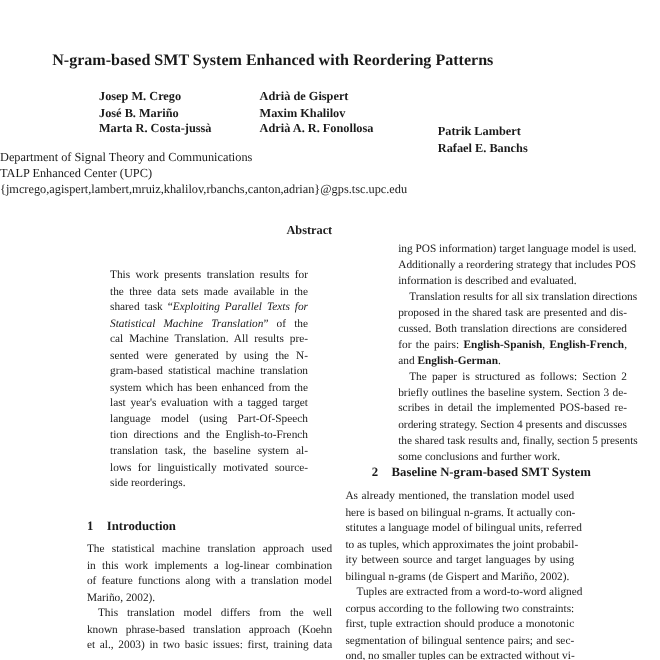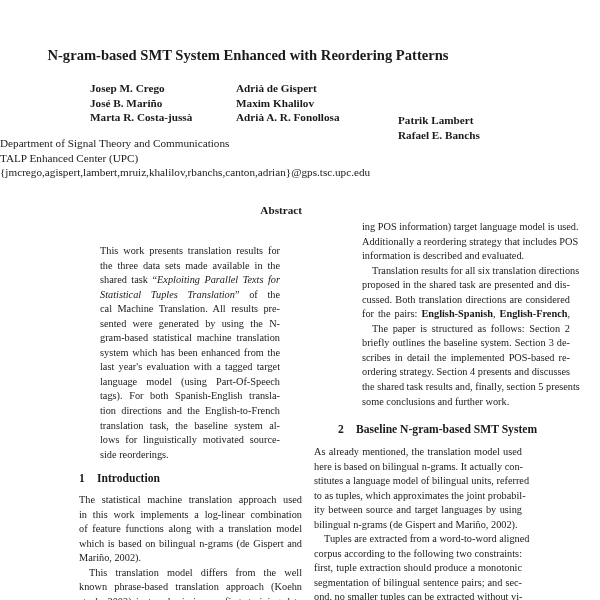--- a/index.html
+++ b/index.html
@@ -41,56 +41,55 @@
   <div>TALP Enhanced Center (UPC)</div>
   <div>{jmcrego,agispert,lambert,mruiz,khalilov,rbanchs,canton,adrian}@gps.tsc.upc.edu</div>
 </div>
 
 <div class="h-abs">Abstract</div>
 
 <div class="col" style="left:100px;width:180px;top:244px;">
   <span class="ln">This work presents translation results for</span>
   <span class="ln">the three data sets made available in the</span>
   <span class="ln"><span>shared task “</span><i>Exploiting Parallel Texts for</i></span>
-  <span class="ln"><i>Statistical Tuples Translation</i><span>” of the</span></span>
+  <span class="ln"><i>Statistical Machine Translation</i><span>” of the</span></span>
   <span class="ln">cal Machine Translation.  All results pre-</span>
   <span class="ln">sented were generated by using the N-</span>
   <span class="ln">gram-based statistical machine translation</span>
   <span class="ln">system which has been enhanced from the</span>
   <span class="ln">last year's evaluation with a tagged target</span>
   <span class="ln">language model (using Part-Of-Speech</span>
-  <span class="ln">tags).  For both Spanish-English transla-</span>
   <span class="ln">tion directions and the English-to-French</span>
   <span class="ln">translation task, the baseline system al-</span>
   <span class="ln">lows for linguistically motivated source-</span>
   <span class="ln last">side reorderings.</span>
 </div>
 
 <div class="sec" style="left:79px;top:472px;">
   <span class="num">1</span><span>Introduction</span>
 </div>
 <div class="col" style="left:79px;width:223px;top:493px;">
   <span class="ln">The statistical machine translation approach used</span>
   <span class="ln">in this work implements a log-linear combination</span>
   <span class="ln">of feature functions along with a translation model</span>
-  <span class="ln">which is based on bilingual n-grams  (de Gispert and</span>
   <span class="ln last">Mariño, 2002).</span>
   <span class="ln ind">This translation model differs from the well</span>
   <span class="ln">known phrase-based translation approach  (Koehn</span>
   <span class="ln">et al., 2003) in two basic issues: first, training data</span>
 </div>
 
 <div class="col" style="left:314px;width:208px;top:220px;margin-left:48px;">
   <span class="ln">ing POS information) target language model is used.</span>
   <span class="ln">Additionally a reordering strategy that includes POS</span>
   <span class="ln last">information is described and evaluated.</span>
   <span class="ln ind">Translation results for all six translation directions</span>
   <span class="ln">proposed in the shared task are presented and dis-</span>
   <span class="ln">cussed.  Both translation directions are considered</span>
   <span class="ln"><span>for the pairs: </span><b>English-Spanish</b><span>, </span><b>English-French</b><span>,</span></span>
+  <span class="ln last"><span>and </span><b>English-German</b><span>.</span></span>
   <span class="ln ind">The paper is structured as follows:  Section 2</span>
   <span class="ln">briefly outlines the baseline system.  Section 3 de-</span>
   <span class="ln">scribes in detail the implemented POS-based re-</span>
   <span class="ln">ordering strategy.  Section 4 presents and discusses</span>
   <span class="ln">the shared task results and, finally, section 5 presents</span>
   <span class="ln last">some conclusions and further work.</span>
 </div>
 
 <div class="sec" style="left:314px;top:423px;margin-left:24px;">
   <span class="num">2</span><span>Baseline N-gram-based SMT System</span>

